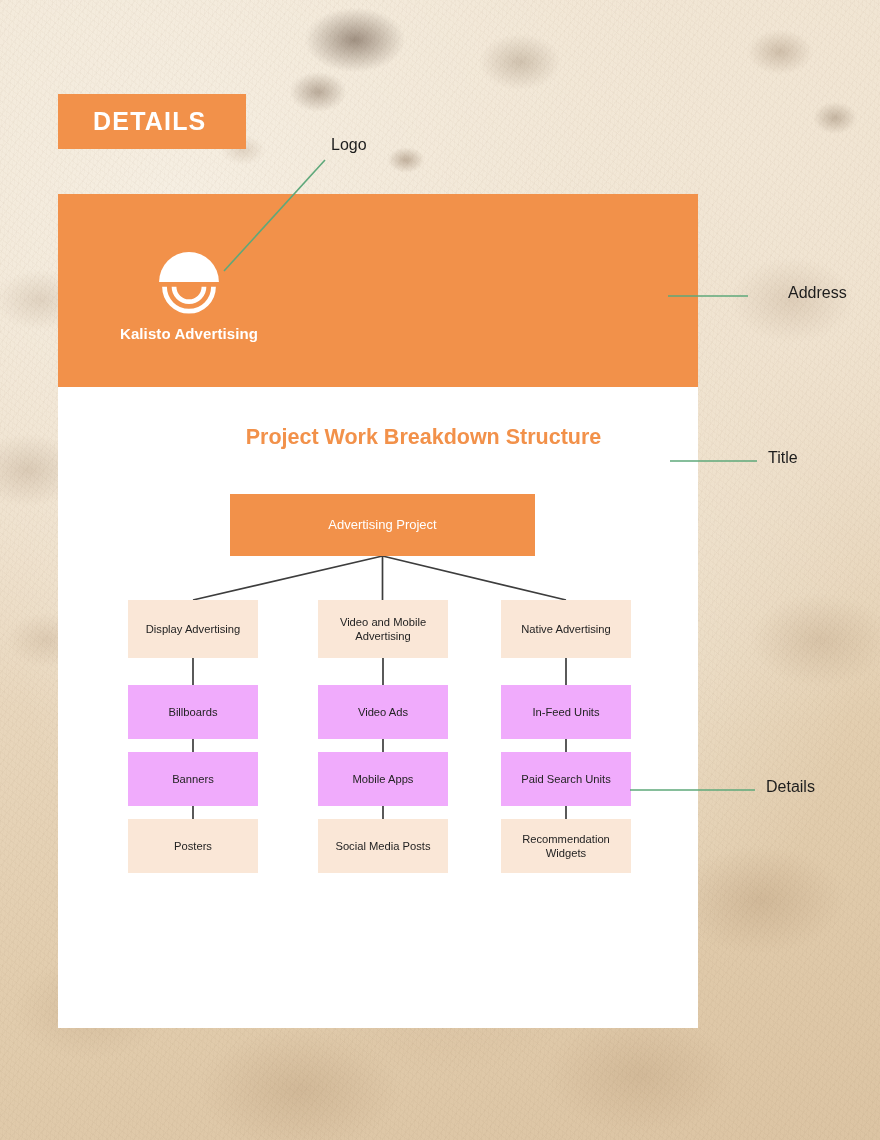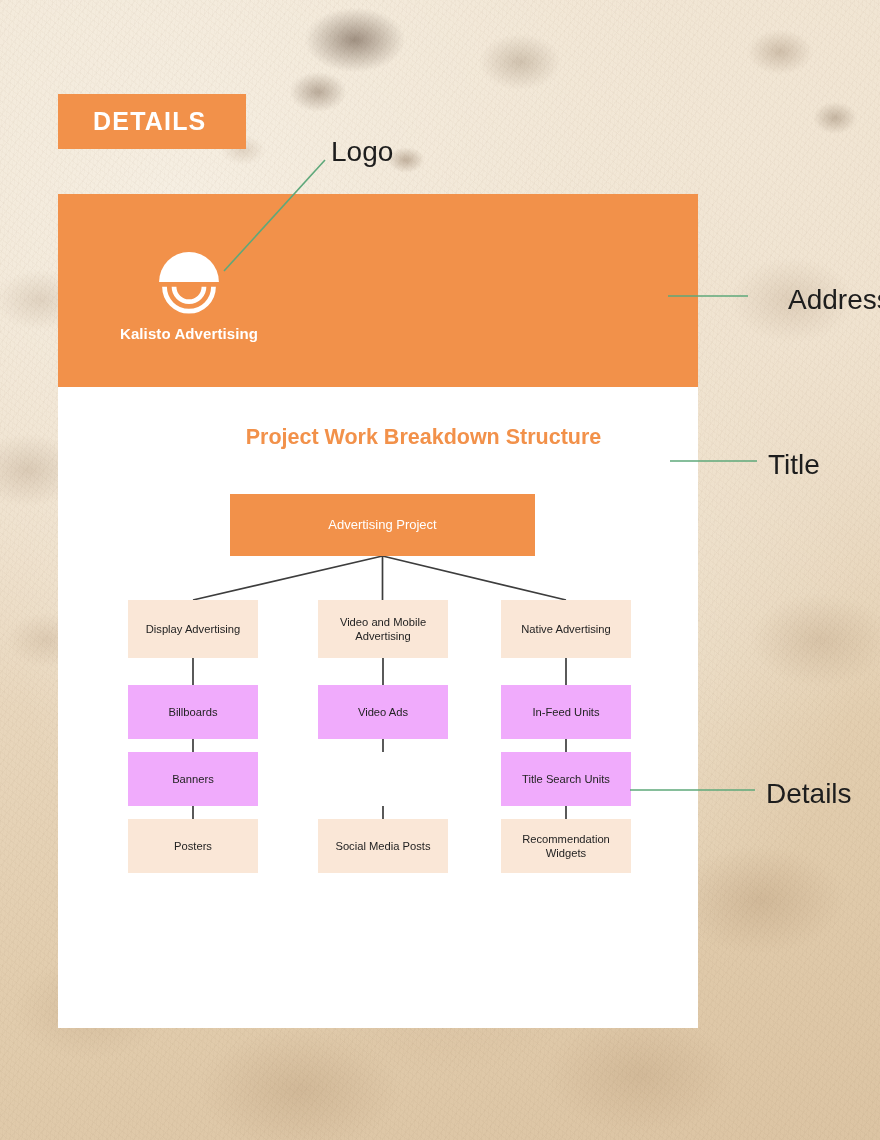--- a/index.html
+++ b/index.html
@@ -163,21 +163,21 @@
     left: 0; top: 0;
     width: 640px; height: 620px;
     overflow: visible;
     pointer-events: none;
   }
 
   
   .callout-label {
     position: absolute;
     color: #1d1d1d;
-    font-size: 28px;
+    font-size: 16px;
     white-space: nowrap;
   }
   .callout-line {
     position: absolute;
     pointer-events: none;
     overflow: visible;
   }
   #callout-logo-label   { left: 331px; top: 136px; }
   #callout-addr-label   { left: 788px; top: 284px; }
   #callout-title-label  { left: 768px; top: 449px; }
@@ -234,25 +234,26 @@
 
     <div class="node root">Advertising Project</div>
 
     <div class="node lvl1 col1 row1">Display Advertising</div>
     <div class="node lvl2 col1 row2">Billboards</div>
     <div class="node lvl2 col1 row3">Banners</div>
     <div class="node lvl3 col1 row4">Posters</div>
 
     <div class="node lvl1 col2 row1">Video and Mobile Advertising</div>
     <div class="node lvl2 col2 row2">Video Ads</div>
+    <div class="node lvl2 col2 row3">Mobile Apps</div>
     <div class="node lvl3 col2 row4">Social Media Posts</div>
 
     <div class="node lvl1 col3 row1">Native Advertising</div>
     <div class="node lvl2 col3 row2">In-Feed Units</div>
-    <div class="node lvl2 col3 row3">Title Search Units</div>
+    <div class="node lvl2 col3 row3">Paid Search Units</div>
     <div class="node lvl3 col3 row4">Recommendation Widgets</div>
 
   </div>
 </div>
 
 <svg class="callout-line" style="left:0;top:0;width:880px;height:1140px;">
   <line x1="325" y1="160" x2="224" y2="271" stroke="#5ea87a" stroke-width="1.6"></line>
   <line x1="668" y1="296" x2="748" y2="296" stroke="#5ea87a" stroke-width="1.6"></line>
   <line x1="670" y1="461" x2="757" y2="461" stroke="#5ea87a" stroke-width="1.6"></line>
   <line x1="630" y1="790" x2="755" y2="790" stroke="#5ea87a" stroke-width="1.6"></line>

